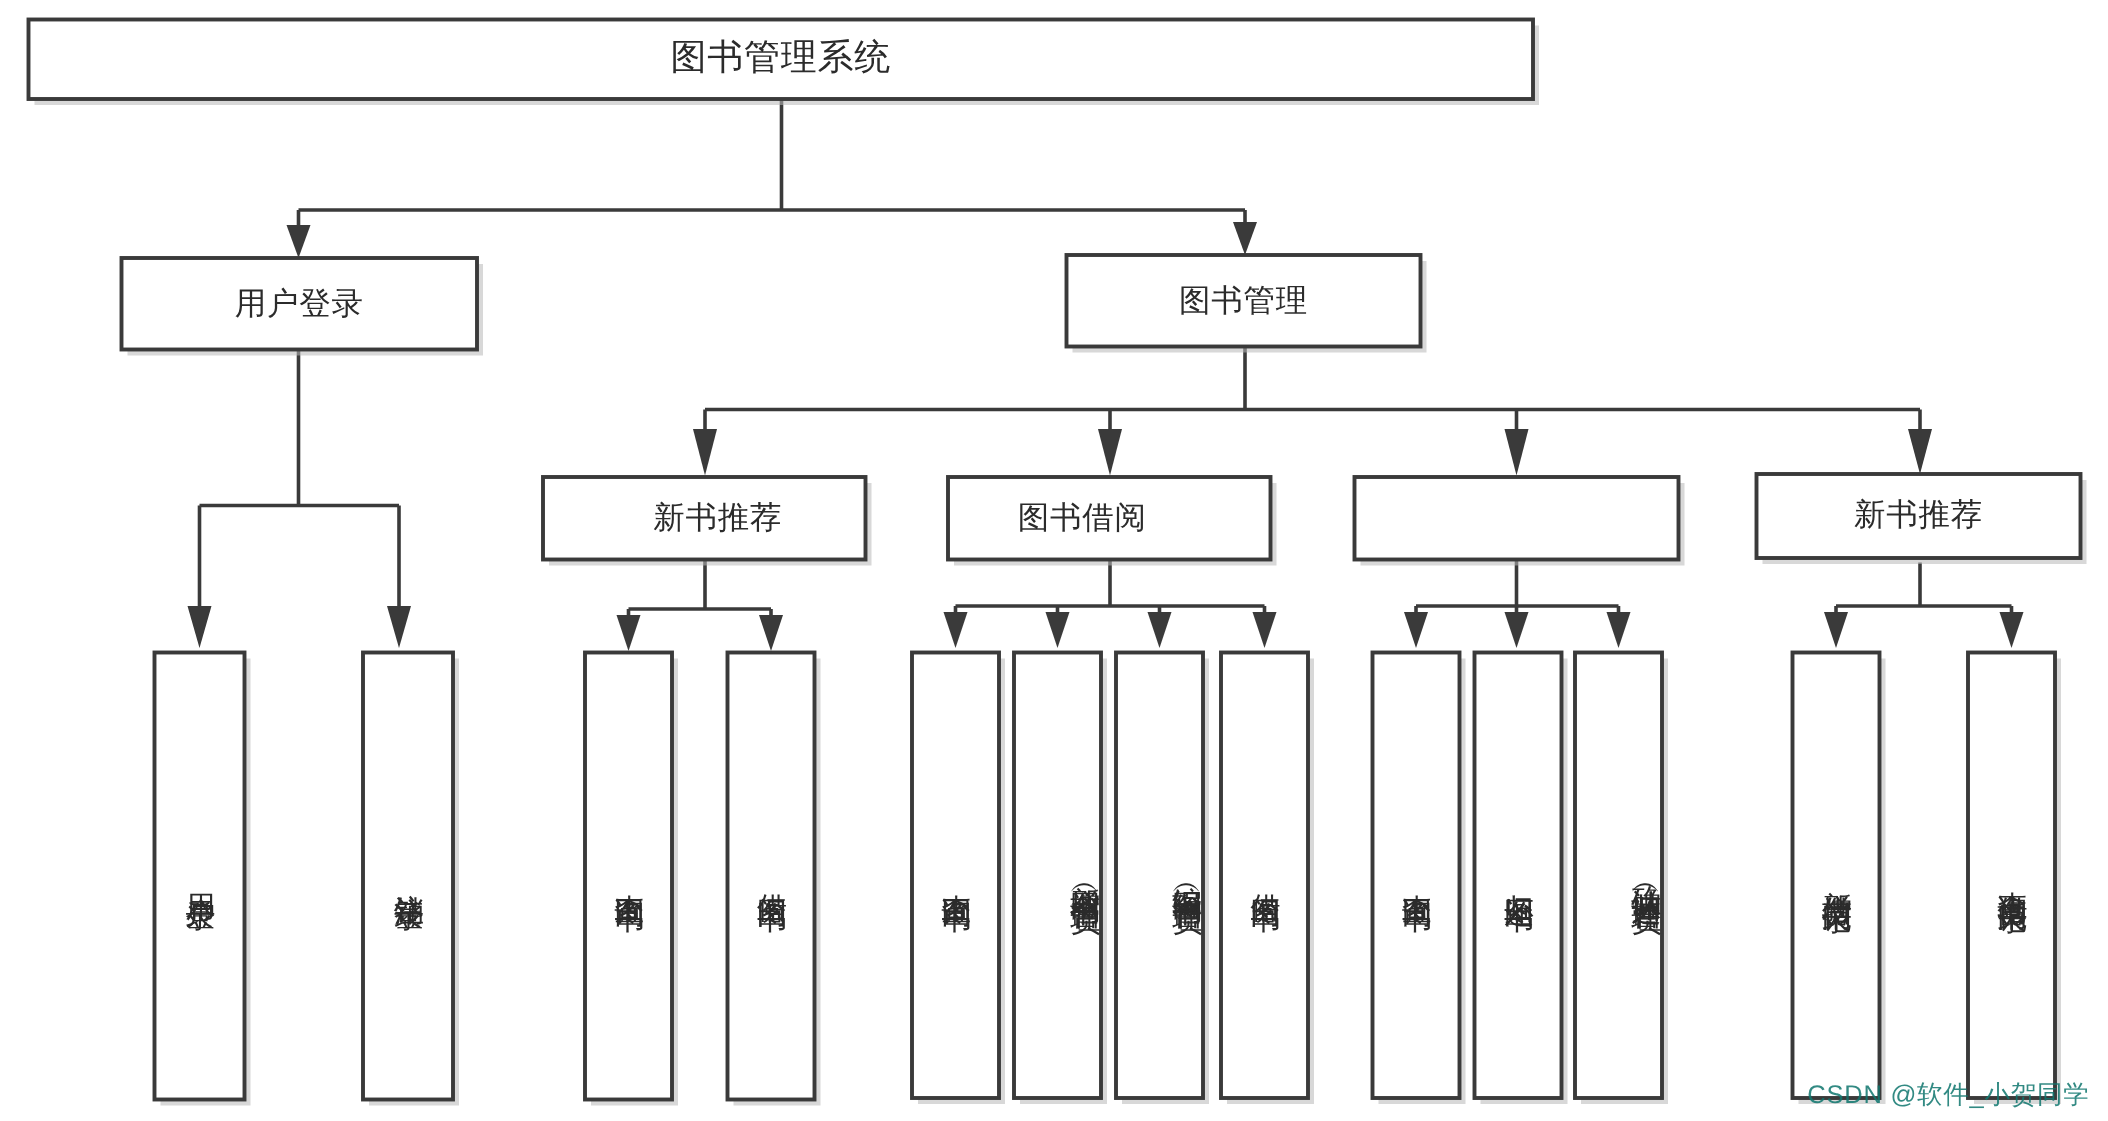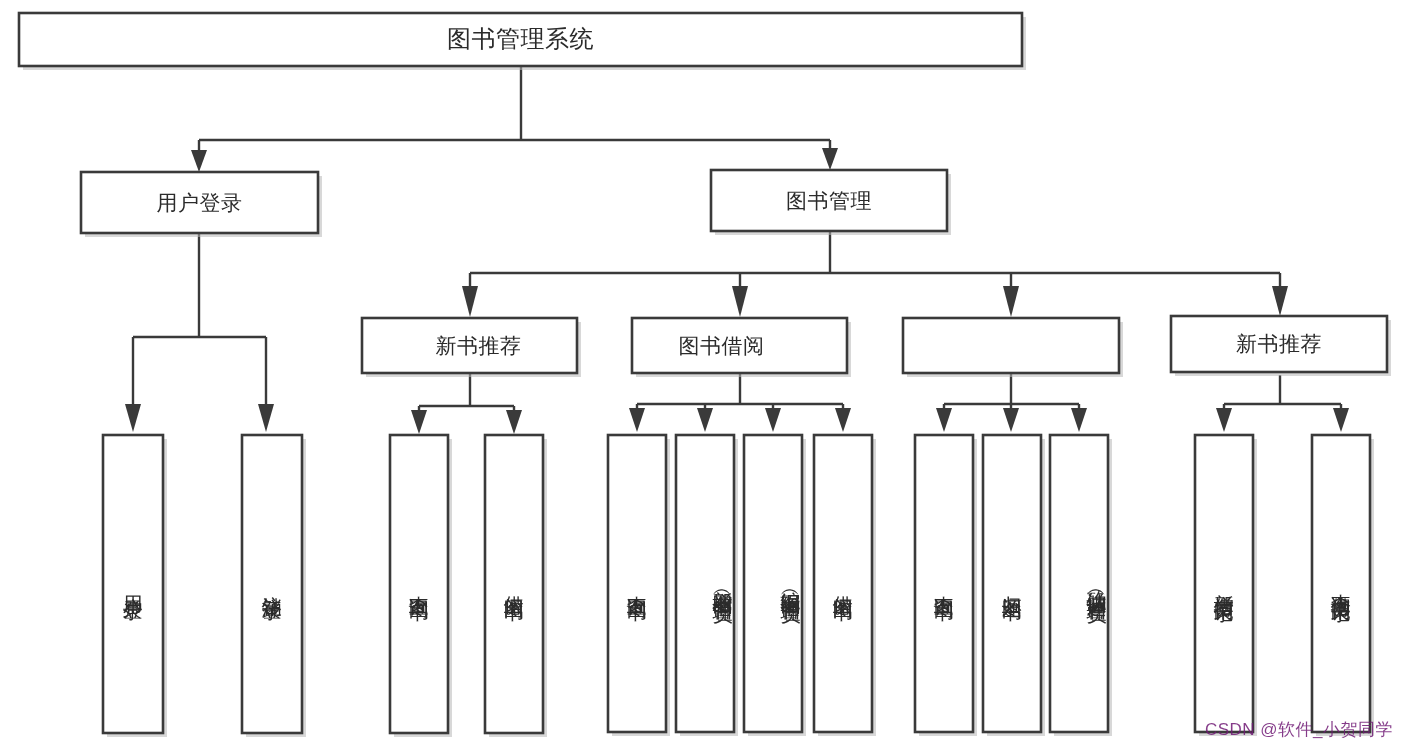--- a/index.html
+++ b/index.html
@@ -66,21 +66,21 @@
     line-height: 1.12;
     pointer-events: none;
     writing-mode: vertical-rl;
     text-orientation: upright;
     letter-spacing: 2px;
   }
   .watermark {
     position: absolute;
     right: 12px;
     bottom: 6px;
-    color: #701a75;
+    color: #0f766e;
     font-size: 17px;
     letter-spacing: 0.5px;
     opacity: 0.85;
     white-space: nowrap;
   }
 </style>
 </head>
 <body>
 
 <div id="stage">

